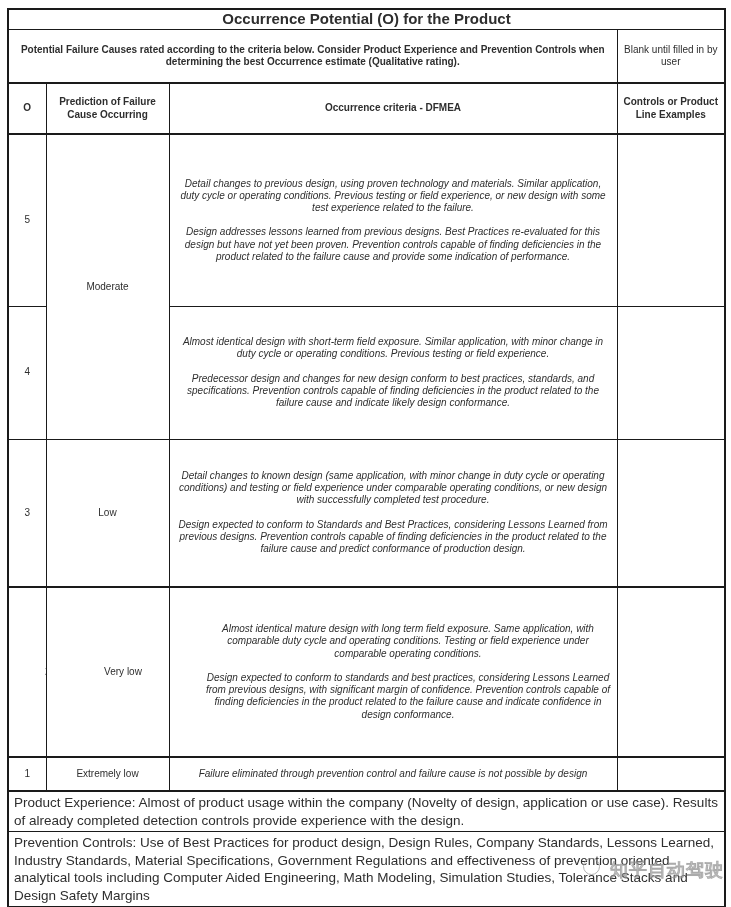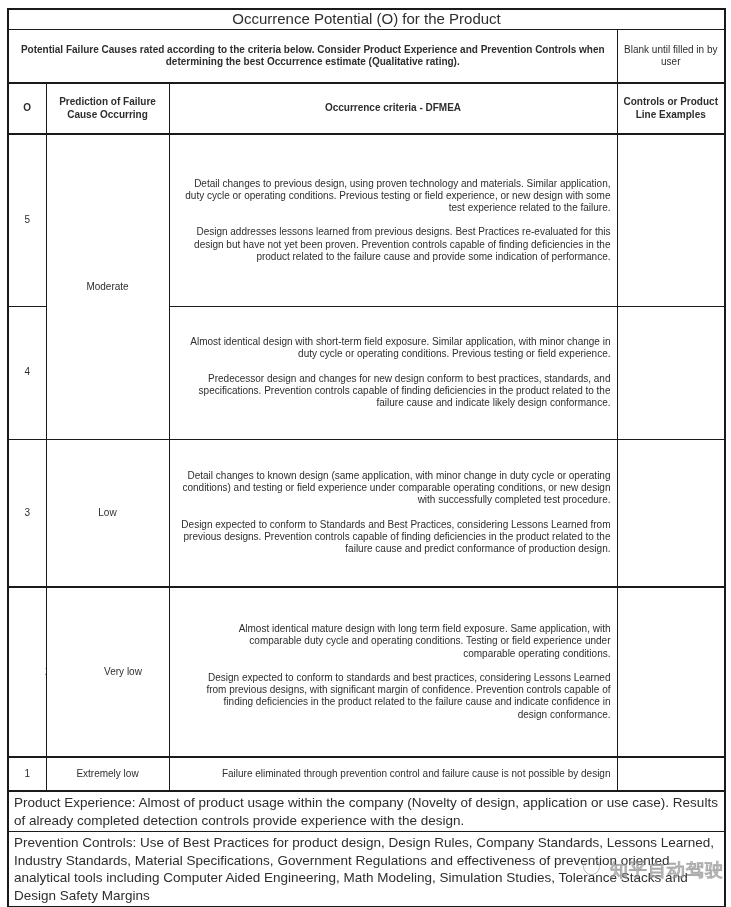--- a/index.html
+++ b/index.html
@@ -20,26 +20,26 @@
     border:2px solid var(--border);
   }
   td,th{
     border:1px solid var(--border);
     font-size:10px;line-height:1.22;
     text-align:center;vertical-align:middle;
     padding:1px 5px;
     overflow:hidden;
   }
   th{font-weight:bold;}
-  .title-cell{font-size:15px;font-weight:normal;height:20px;padding:0 4px;}
+  .title-cell{font-size:15px;font-weight:bold;height:20px;padding:0 4px;}
   .subtitle-cell{font-weight:bold;height:54px;}
   .blank-cell{font-weight:normal;}
   .thickb td,.thickb th{border-bottom:2px solid var(--border);}
   .thickt td,.thickt th{border-top:2px solid var(--border);}
-  .criteria{white-space:pre-line;text-align:right;padding:1px 6px;}
+  .criteria{white-space:pre-line;text-align:center;padding:1px 6px;font-style:italic;}
   .row5 td{height:172px;}
   .row4 td{height:133px;}
   .row3 td{height:148px;}
   .row2 td{height:170px;padding-left:36px;}
   .row1 td{height:34px;}
   .foot td{
     text-align:left;vertical-align:top;font-size:13.5px;line-height:1.3;
     padding:2px 5px;
   }
   .foot .lbl{font-weight:normal;}

